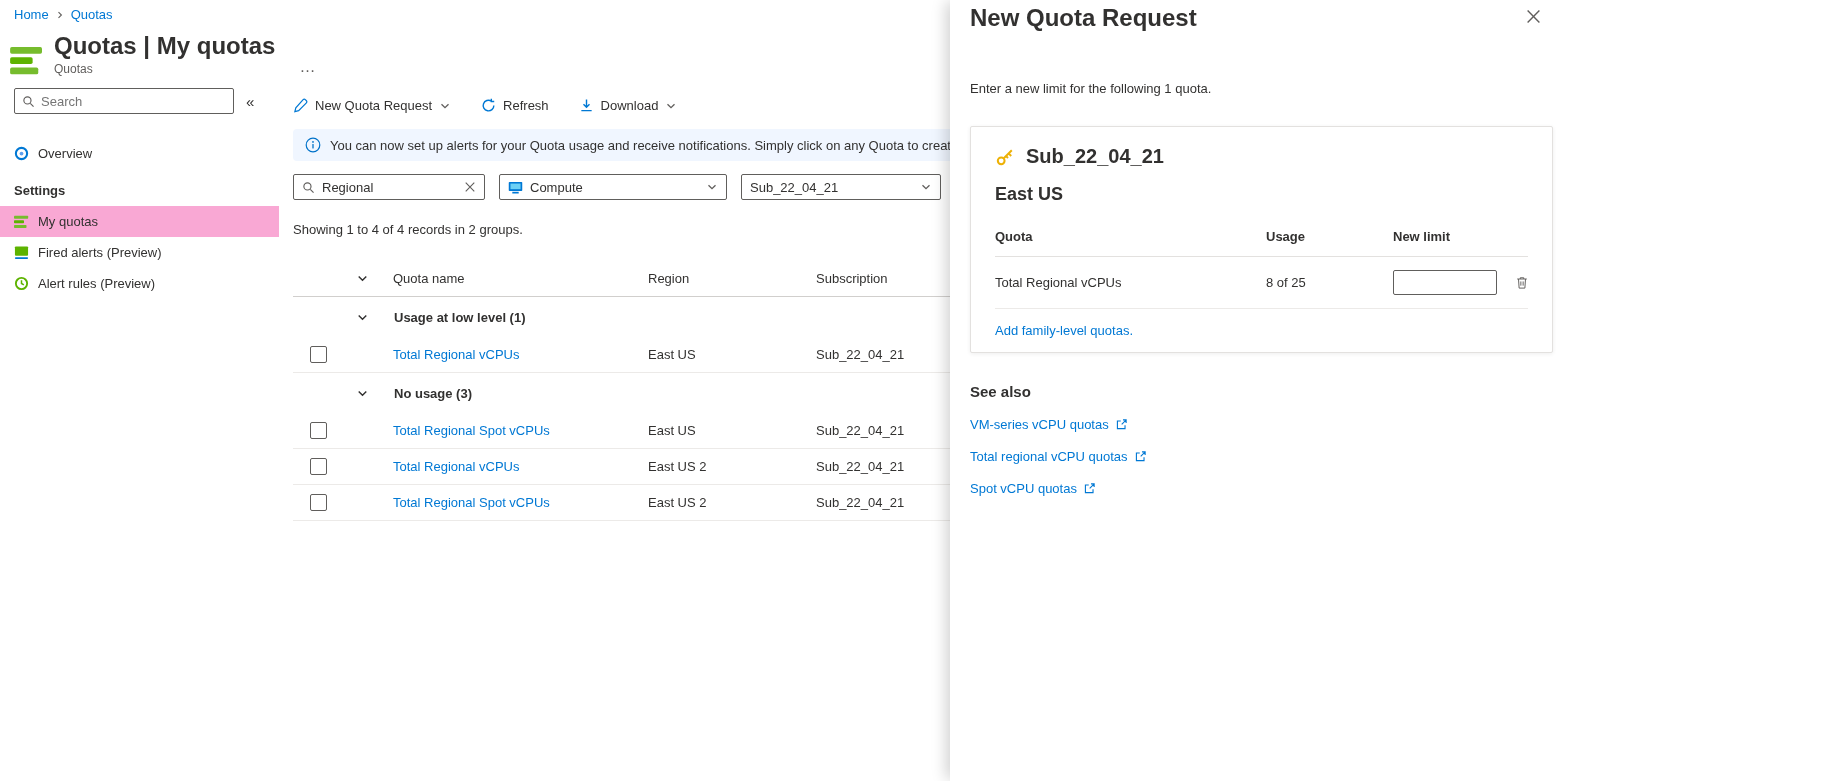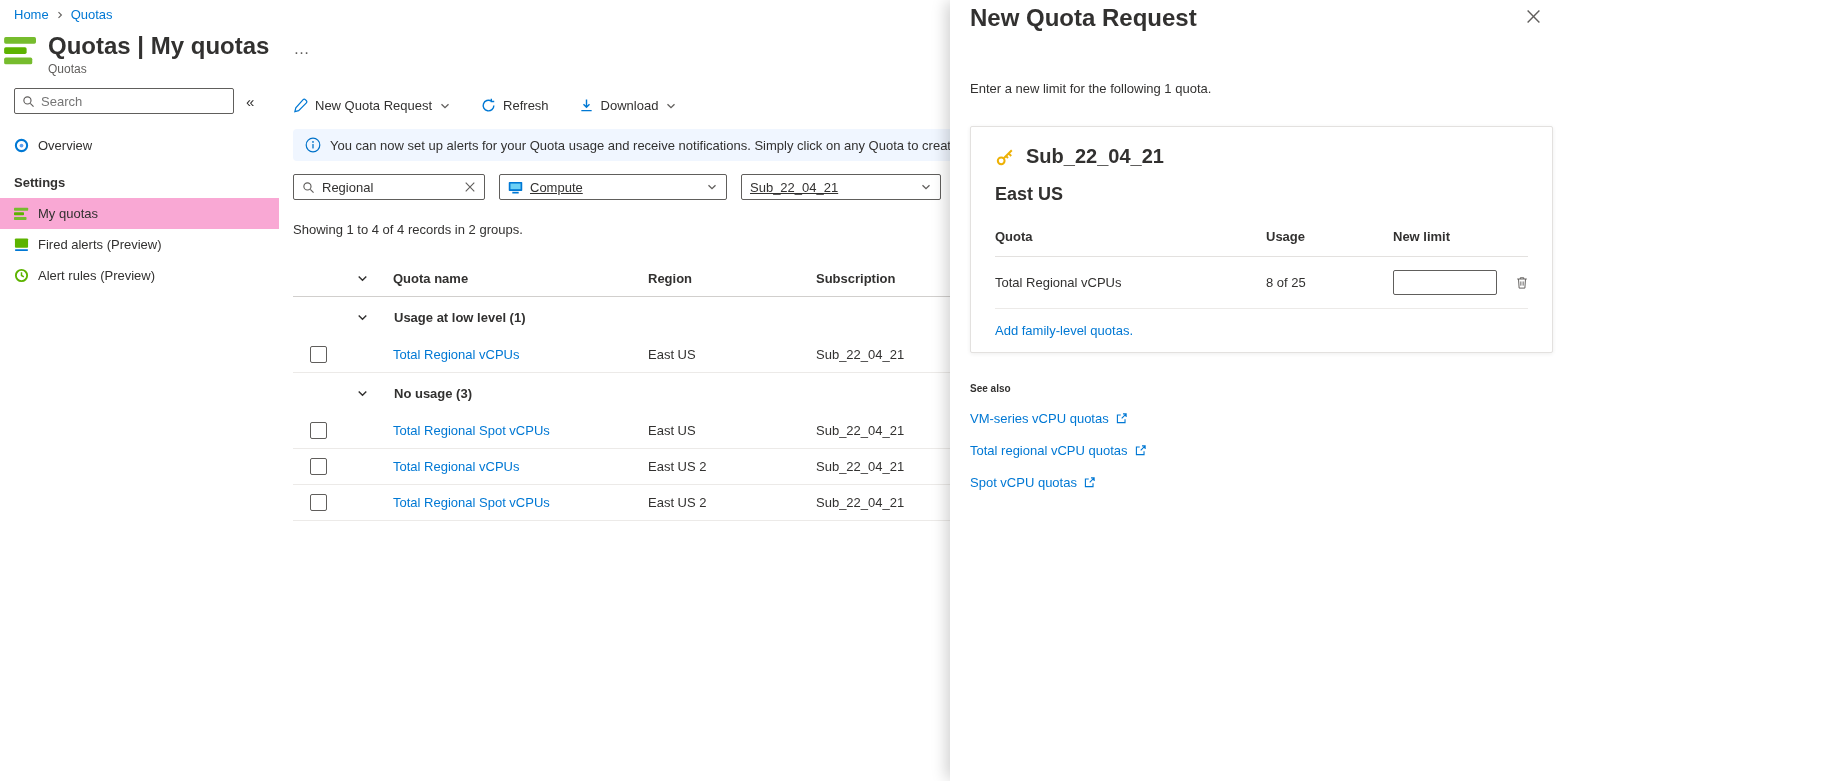--- a/index.html
+++ b/index.html
@@ -12,61 +12,61 @@
     overflow: hidden;
     position: relative;
   }
   a { text-decoration: none; color: #0078d4; cursor: pointer; }
 
   
   .breadcrumb { padding: 7px 0 0 14px; display: flex; align-items: center; gap: 6px; }
   .breadcrumb a { color: #0078d4; }
 
   
-  .page-header { display: flex; align-items: flex-start; padding: 10px 0 0 4px; }
+  .page-header { display: flex; align-items: flex-end; padding: 10px 0 0 10px; }
   .svc-icon { margin: 4px 10px 0 0; flex: 0 0 auto; display: flex; }
   .title-block h1 { font-size: 24px; font-weight: 700; line-height: 28px; }
   .subtitle { font-size: 12px; color: #605e5c; margin-top: 2px; }
   .more-btn { border: 0; background: none; font-size: 16px; color: #605e5c; margin: 8px 0 0 24px; cursor: pointer; letter-spacing: 1px; }
 
   .body-row { display: flex; margin-top: 12px; align-items: flex-start; }
 
   
   .sidebar { width: 279px; flex: 0 0 auto; }
   .sidebar-search-row { display: flex; align-items: center; padding-left: 14px; gap: 12px; }
   .search-box { width: 220px; height: 26px; border: 1px solid #605e5c; border-radius: 2px; display: flex; align-items: center; padding: 0 7px; gap: 6px; background: #fff; }
   .search-box input { border: 0; outline: 0; flex: 1; font: inherit; font-size: 13px; color: #0f766e; min-width: 0; background: transparent; }
   .collapse-btn { border: 0; background: none; color: #323130; font-size: 15px; cursor: pointer; }
-  .nav { margin-top: 16px; }
+  .nav { margin-top: 24px; }
   .nav-item { display: flex; align-items: center; gap: 9px; padding: 8px 14px; cursor: pointer; }
   .nav-item.selected { background: #f9a8d4; }
   .nav-header { font-weight: 700; padding: 14px 14px 8px; }
   .nav-icon { display: inline-flex; width: 15px; flex: 0 0 auto; }
 
   
   .main { flex: 1 1 auto; padding-left: 14px; min-width: 0; }
   .toolbar { display: flex; align-items: center; gap: 30px; padding: 10px 0 16px; }
   .cmd { display: flex; align-items: center; gap: 7px; border: 0; background: none; font: inherit; color: #323130; cursor: pointer; }
   .banner { width: 878px; background: #f0f6ff; border-radius: 4px; display: flex; align-items: center; gap: 9px; padding: 8px 12px; margin-bottom: 13px; }
   .banner-text { white-space: nowrap; overflow: hidden; }
   .filters { display: flex; gap: 14px; }
   .filter-box { height: 26px; border: 1px solid #605e5c; border-radius: 2px; display: flex; align-items: center; gap: 7px; padding: 0 8px; background: #fff; }
   .filter-search { width: 192px; }
   .filter-search input { border: 0; outline: 0; flex: 1; min-width: 0; font: inherit; color: #323130; }
   .clear-btn, .dd-chev { display: flex; border: 0; background: none; cursor: pointer; }
   .dd-compute { width: 228px; cursor: pointer; }
   .dd-sub { width: 200px; cursor: pointer; }
-  .dd-label { flex: 1; text-decoration: underline; }
+  .dd-label { flex: 1; }
   .summary { margin-top: 22px; }
 
   
   .grid-table { width: 900px; margin-top: 24px; }
   .trow { display: grid; grid-template-columns: 100px 255px 168px 1fr; align-items: center; }
   .thead { height: 36px; border-bottom: 1px solid #d1cfcd; }
-  .col-label { font-weight: 700; cursor: pointer; }
+  .col-label { font-weight: 400; cursor: pointer; }
   .chev-cell { padding-left: 63px; display: flex; }
   .group-row { display: flex; align-items: center; height: 40px; padding-left: 63px; gap: 25px; cursor: pointer; }
   .group-label { font-weight: 700; }
   .drow { height: 36px; border-bottom: 1px solid #eceae8; }
   .cb-cell { padding-left: 17px; display: flex; }
   .checkbox { width: 17px; height: 17px; border: 1px solid #605e5c; border-radius: 2px; background: #fff; cursor: pointer; display: inline-block; }
 
   
   .panel { position: absolute; top: 0; left: 950px; right: 0; bottom: 0; background: #fff; box-shadow: -6px 0 14px -2px rgba(0,0,0,0.18); z-index: 5; }
   .panel-close { position: absolute; top: 9px; left: 576px; border: 0; background: none; cursor: pointer; display: flex; }
@@ -80,21 +80,21 @@
   .learn-more { text-decoration: underline; margin-left: 4px; }
   .region-title { font-size: 18px; font-weight: 700; margin: 16px 0 24px; }
   .ptrow { display: grid; grid-template-columns: 271px 127px 1fr; align-items: center; }
   .pt-head { padding-bottom: 12px; border-bottom: 1px solid #e3e1df; }
   .pt-head .col-label { font-weight: 600; cursor: default; }
   .pt-data { padding: 13px 0; border-bottom: 1px solid #eceae8; }
   .newlimit-cell { display: flex; align-items: center; }
   .newlimit-input { width: 104px; height: 25px; border: 1px solid #605e5c; border-radius: 2px; font: inherit; padding: 0 6px; outline: 0; }
   .trash-btn { border: 0; background: none; cursor: pointer; display: flex; margin-left: 18px; }
   .add-link { display: inline-block; margin-top: 14px; }
-  .see-also-title { font-size: 10px; font-weight: 700; margin-top: 30px; }
+  .see-also-title { font-size: 15px; font-weight: 700; margin-top: 30px; }
   .see-link { display: flex; align-items: center; gap: 6px; margin-top: 17px; width: fit-content; }
 </style>
 </head>
 <body>
 
 <div class="page">
 
   <div class="breadcrumb">
     <a>Home</a>
     <span style="display:flex;">

